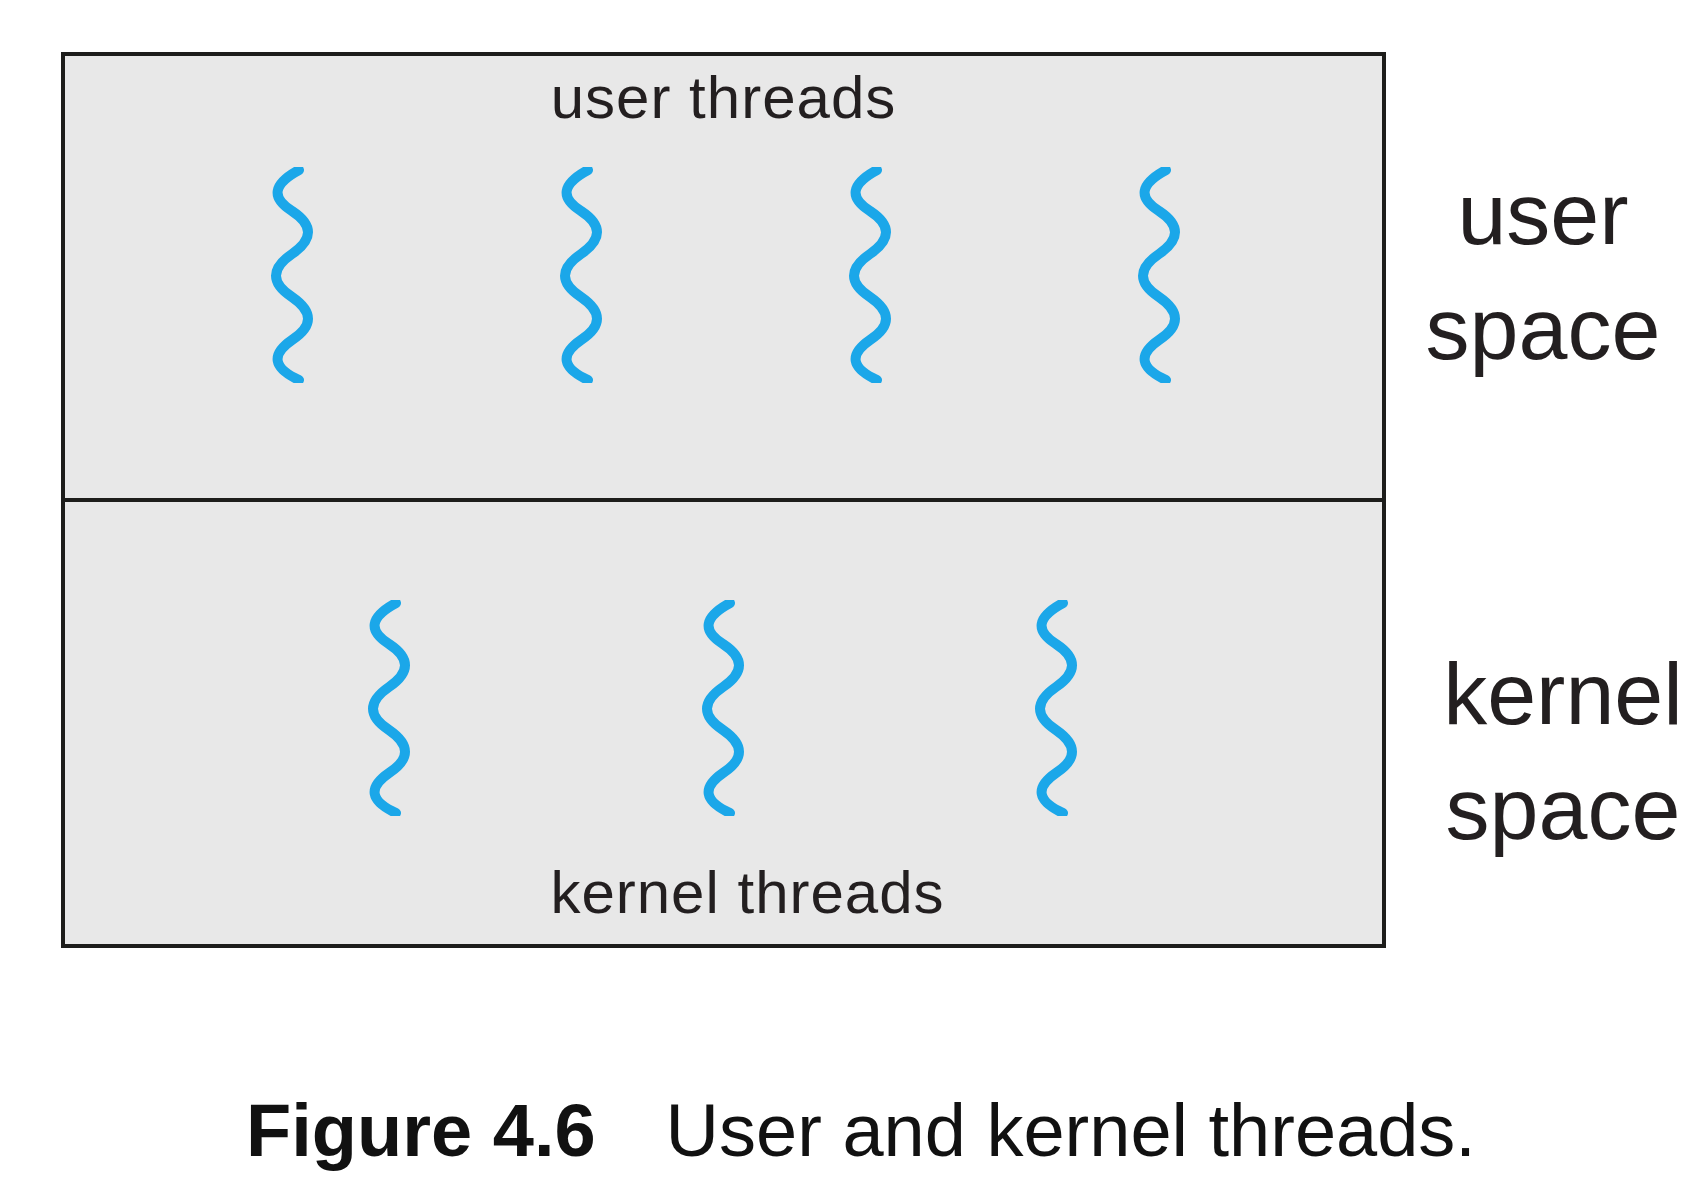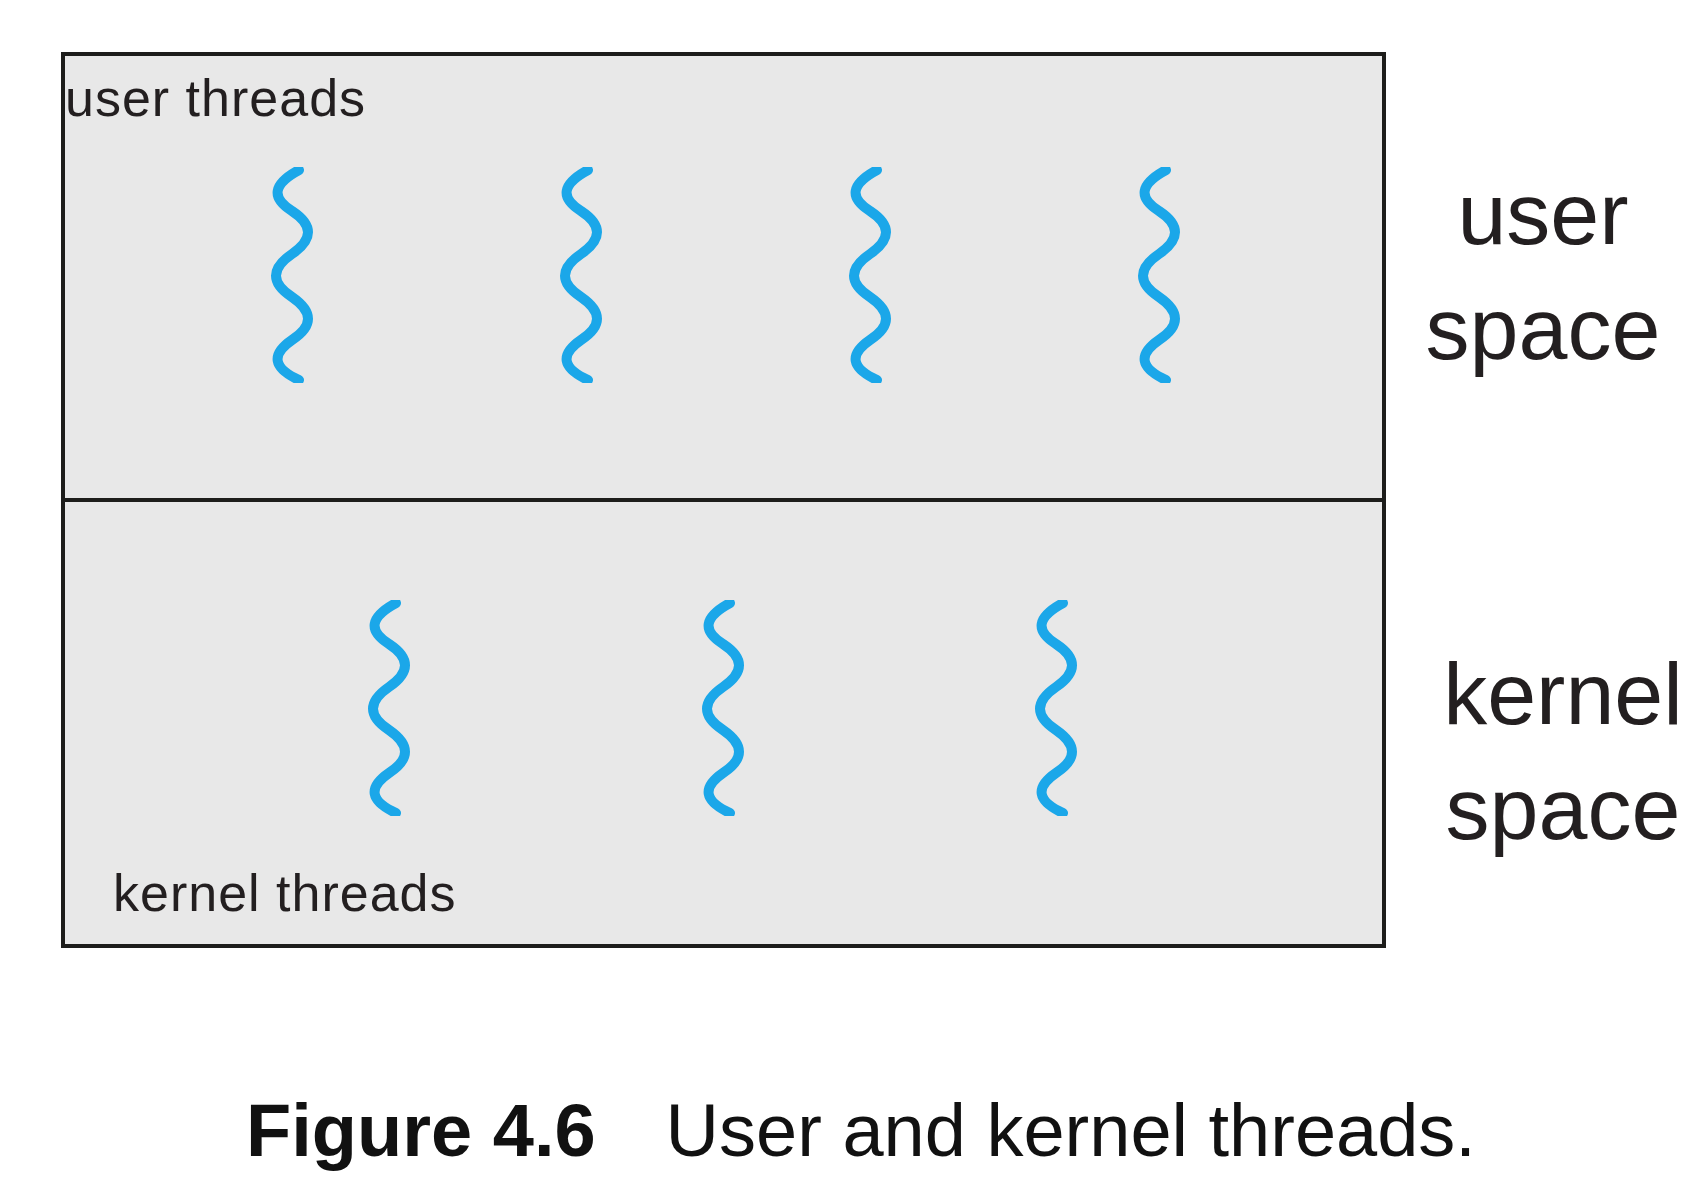--- a/index.html
+++ b/index.html
@@ -15,22 +15,22 @@
     width: 1317px; height: 888px;
     background: var(--box-fill, #E8E8E8);
     border: 4px solid var(--box-border, #1D1D1B);
   }
   .region { position: relative; width: 100%; }
   .region-user  { height: 442px; border-bottom: 4px solid var(--box-border, #1D1D1B); }
   .region-kernel{ height: 442px; }
 
   .region-label {
     position: absolute; left: 0; right: 0;
-    text-align: left;
-    font-size: 52px; line-height: 80px;
+    text-align: center;
+    font-size: 60px; line-height: 80px;
     letter-spacing: 1px;
     color: var(--ink, #231F20);
   }
   .region-label.top    { top: 2px; }
   .region-label.bottom { top: 351px; padding-left: 48px; }
 
   .thread-row {
     position: absolute; left: 0; right: 0;
     display: flex; justify-content: space-between;
   }

